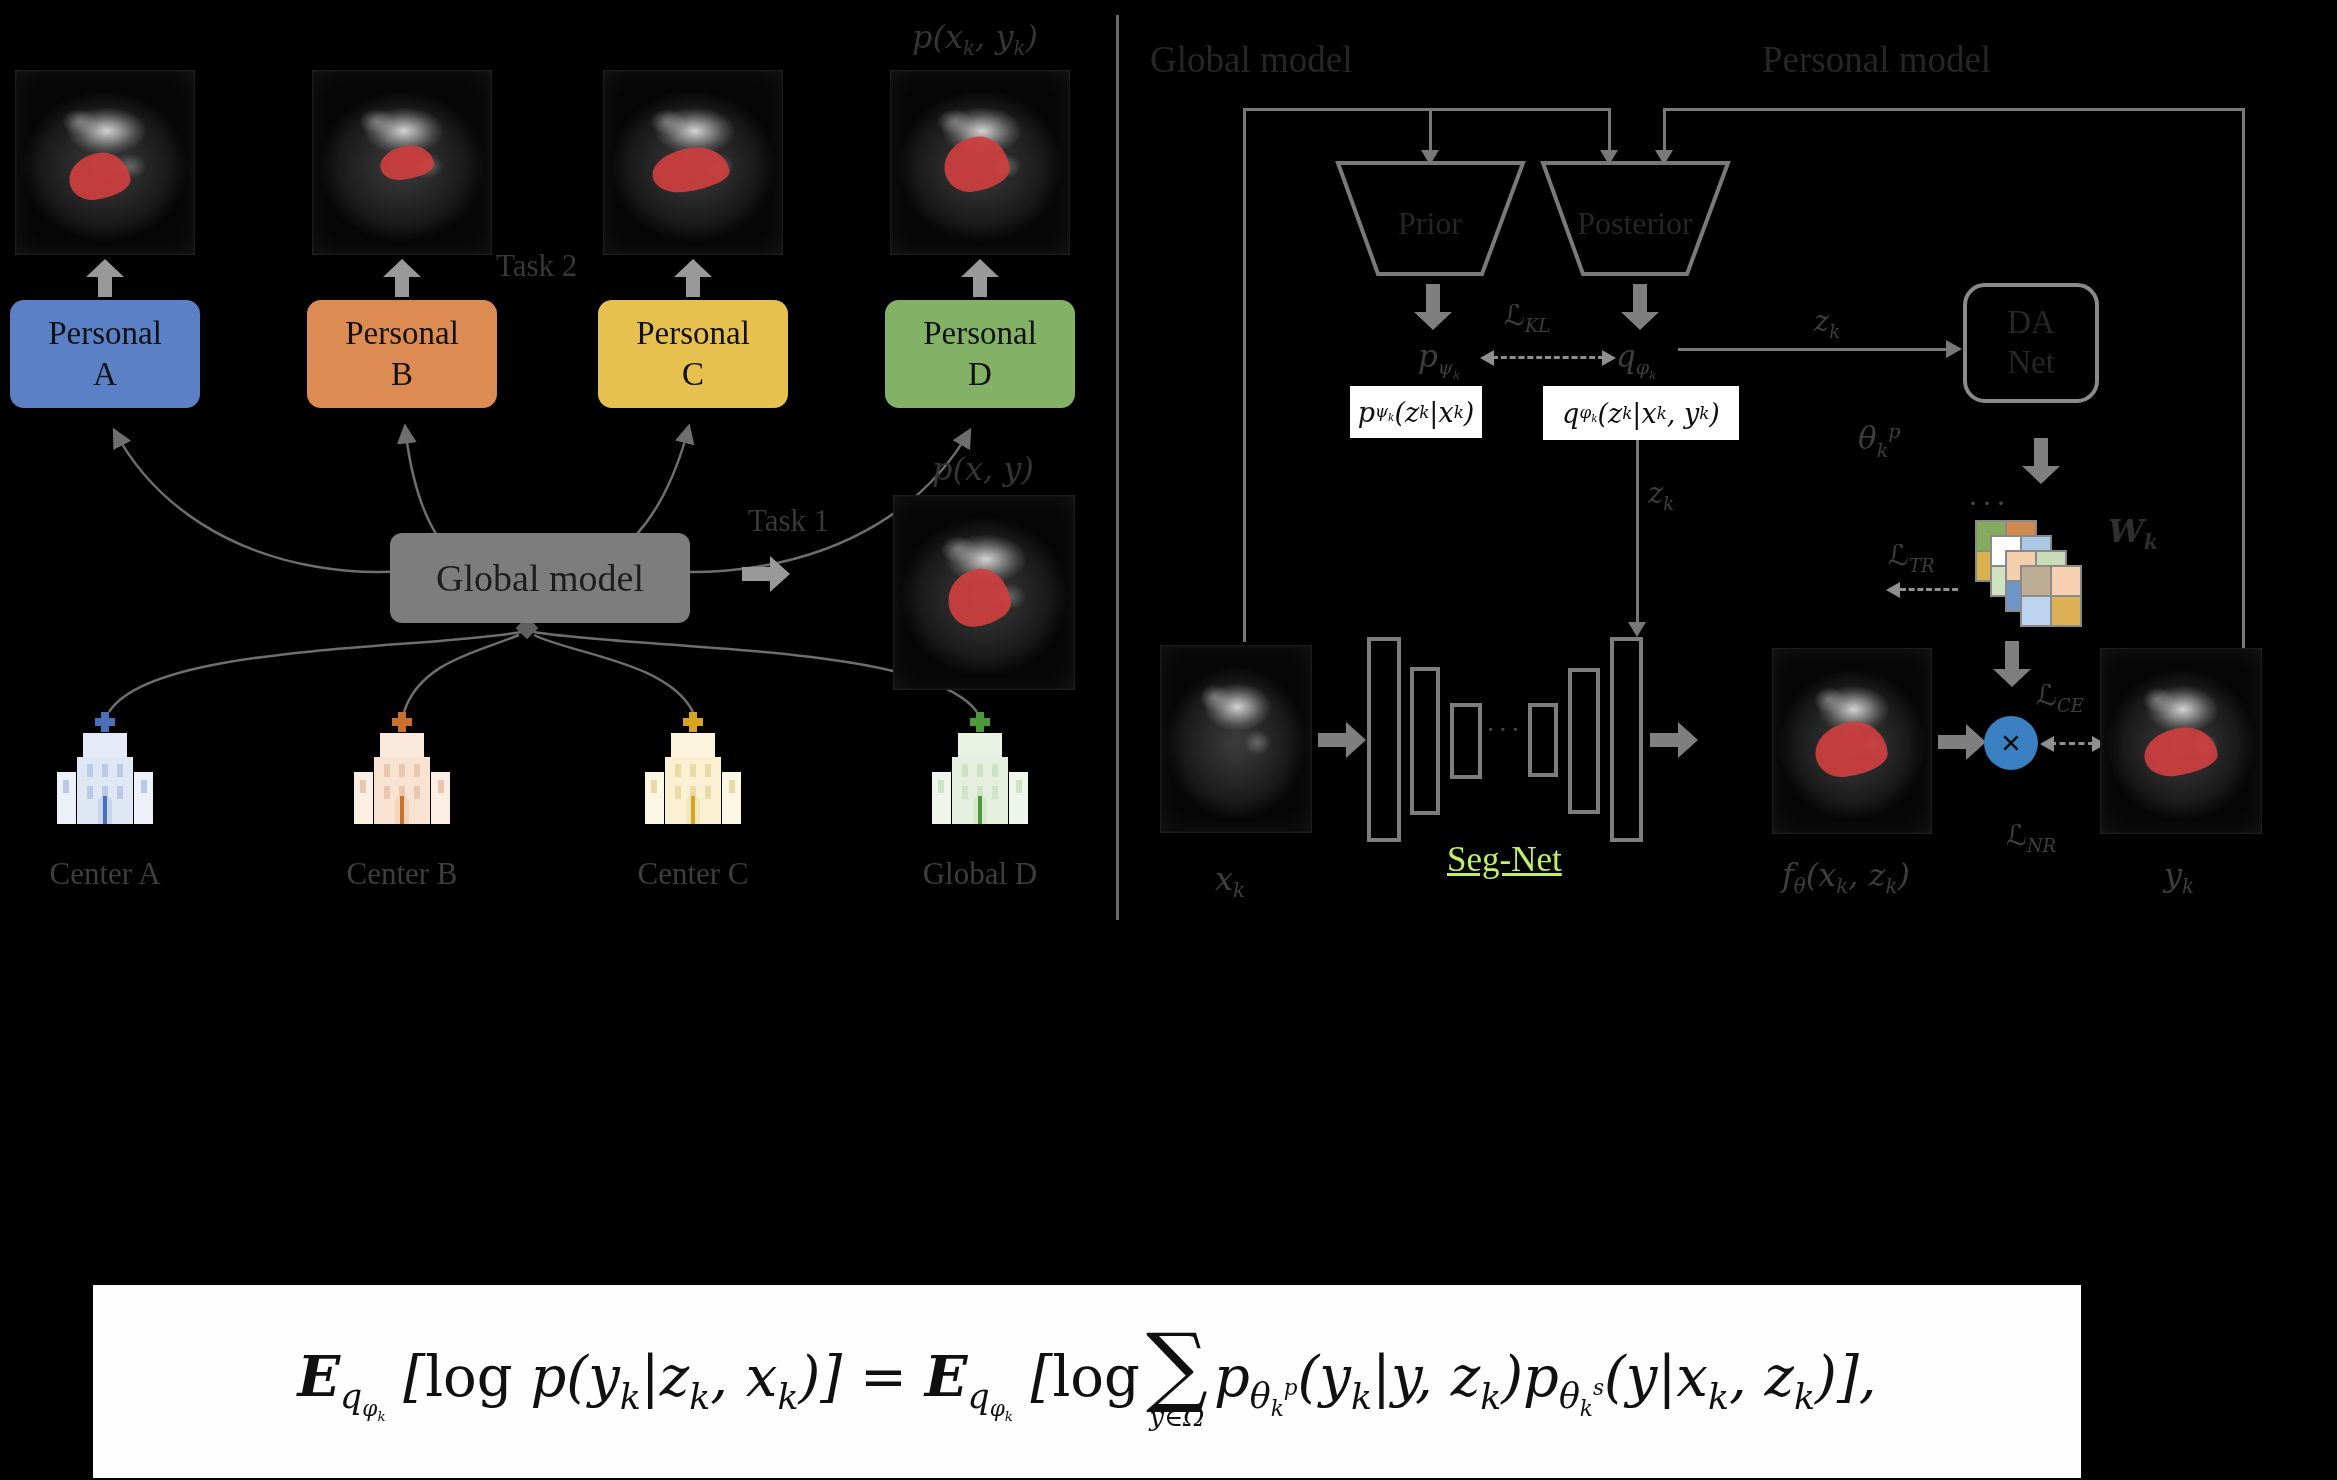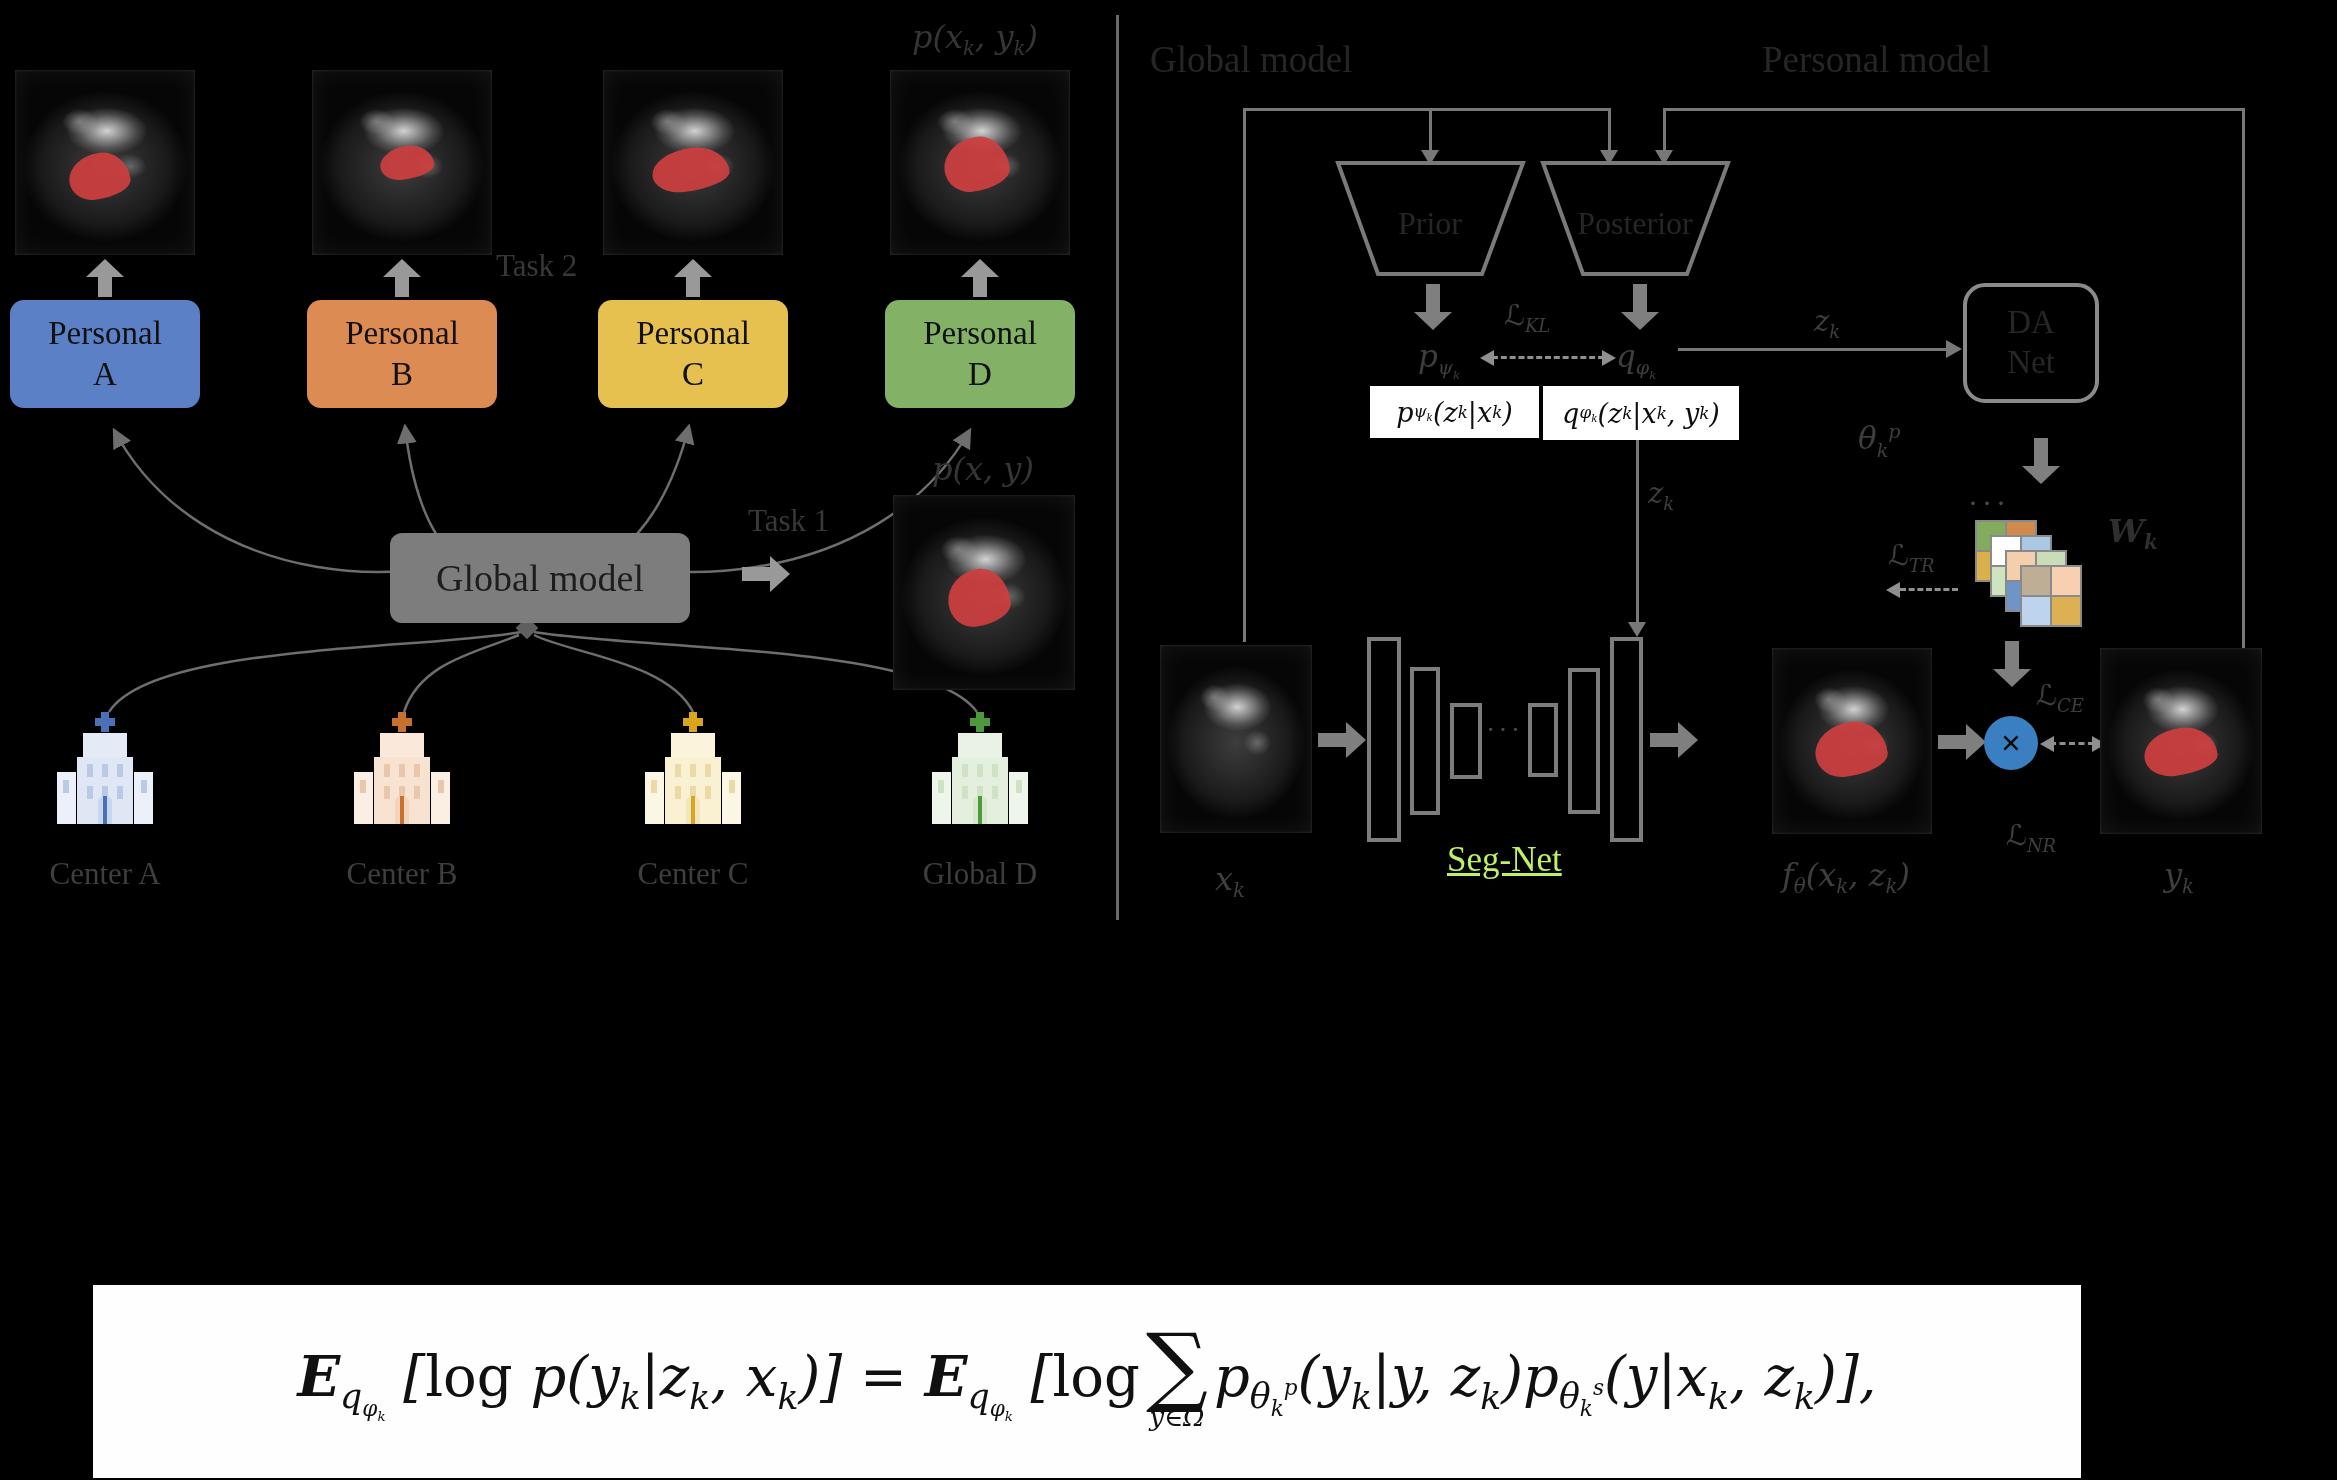--- a/index.html
+++ b/index.html
@@ -266,21 +266,21 @@
   <div class="lbl math" style="left:1504px;top:298px;font-size:29px;">ℒ<sub>KL</sub></div>
   <div class="dash" style="left:1492px;top:356px;width:112px;"></div>
   <div class="dh-left" style="left:1480px;top:350px;"></div>
   <div class="dh-right" style="left:1602px;top:350px;"></div>
   <div class="lbl math" style="left:1616px;top:338px;font-size:31px;">q<sub>φ<sub>k</sub></sub></div>
 
   <div class="lbl math" style="left:1814px;top:304px;font-size:29px;">z<sub>k</sub></div>
   <div class="hline" style="left:1678px;top:348px;width:272px;height:3px;"></div>
   <div class="ah-right" style="left:1946px;top:340px;"></div>
 
-  <div class="chip math" style="left:1350px;top:386px;width:169px;height:52px;margin-left:20px;">p<sub>ψ<sub>k</sub></sub>(z<sub>k</sub>|x<sub>k</sub>)</div>
+  <div class="chip math" style="left:1350px;top:386px;width:132px;height:52px;">p<sub>ψ<sub>k</sub></sub>(z<sub>k</sub>|x<sub>k</sub>)</div>
   <div class="chip math" style="left:1543px;top:386px;width:196px;height:54px;">q<sub>φ<sub>k</sub></sub>(z<sub>k</sub>|x<sub>k</sub>, y<sub>k</sub>)</div>
 
   <div class="vline" style="left:1636px;top:440px;width:3px;height:188px;"></div>
   <div class="ah-down" style="left:1628px;top:622px;"></div>
   <div class="lbl math" style="left:1648px;top:476px;font-size:29px;">z<sub>k</sub></div>
 
   <div class="danet">
     <span>DA</span>
     <span>Net</span>
   </div>

